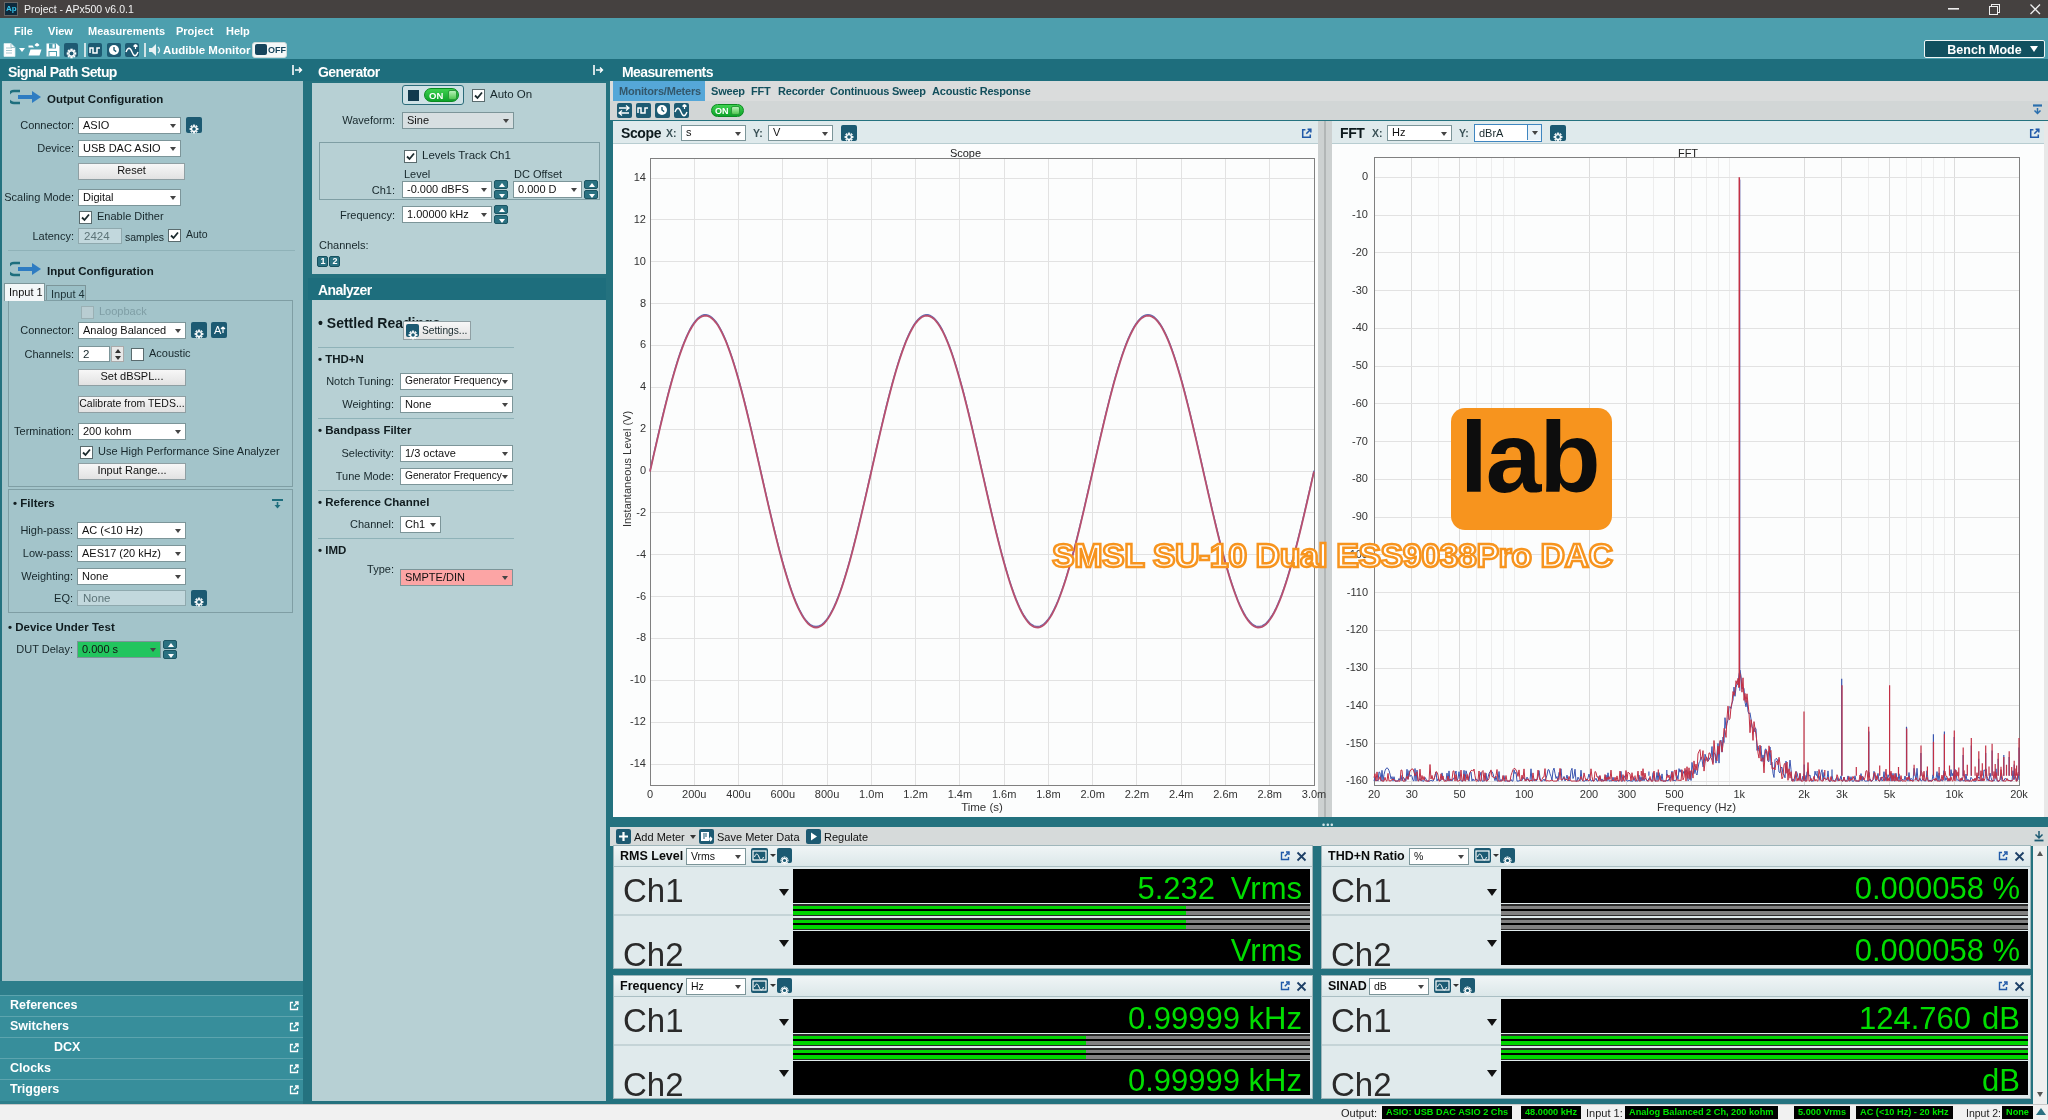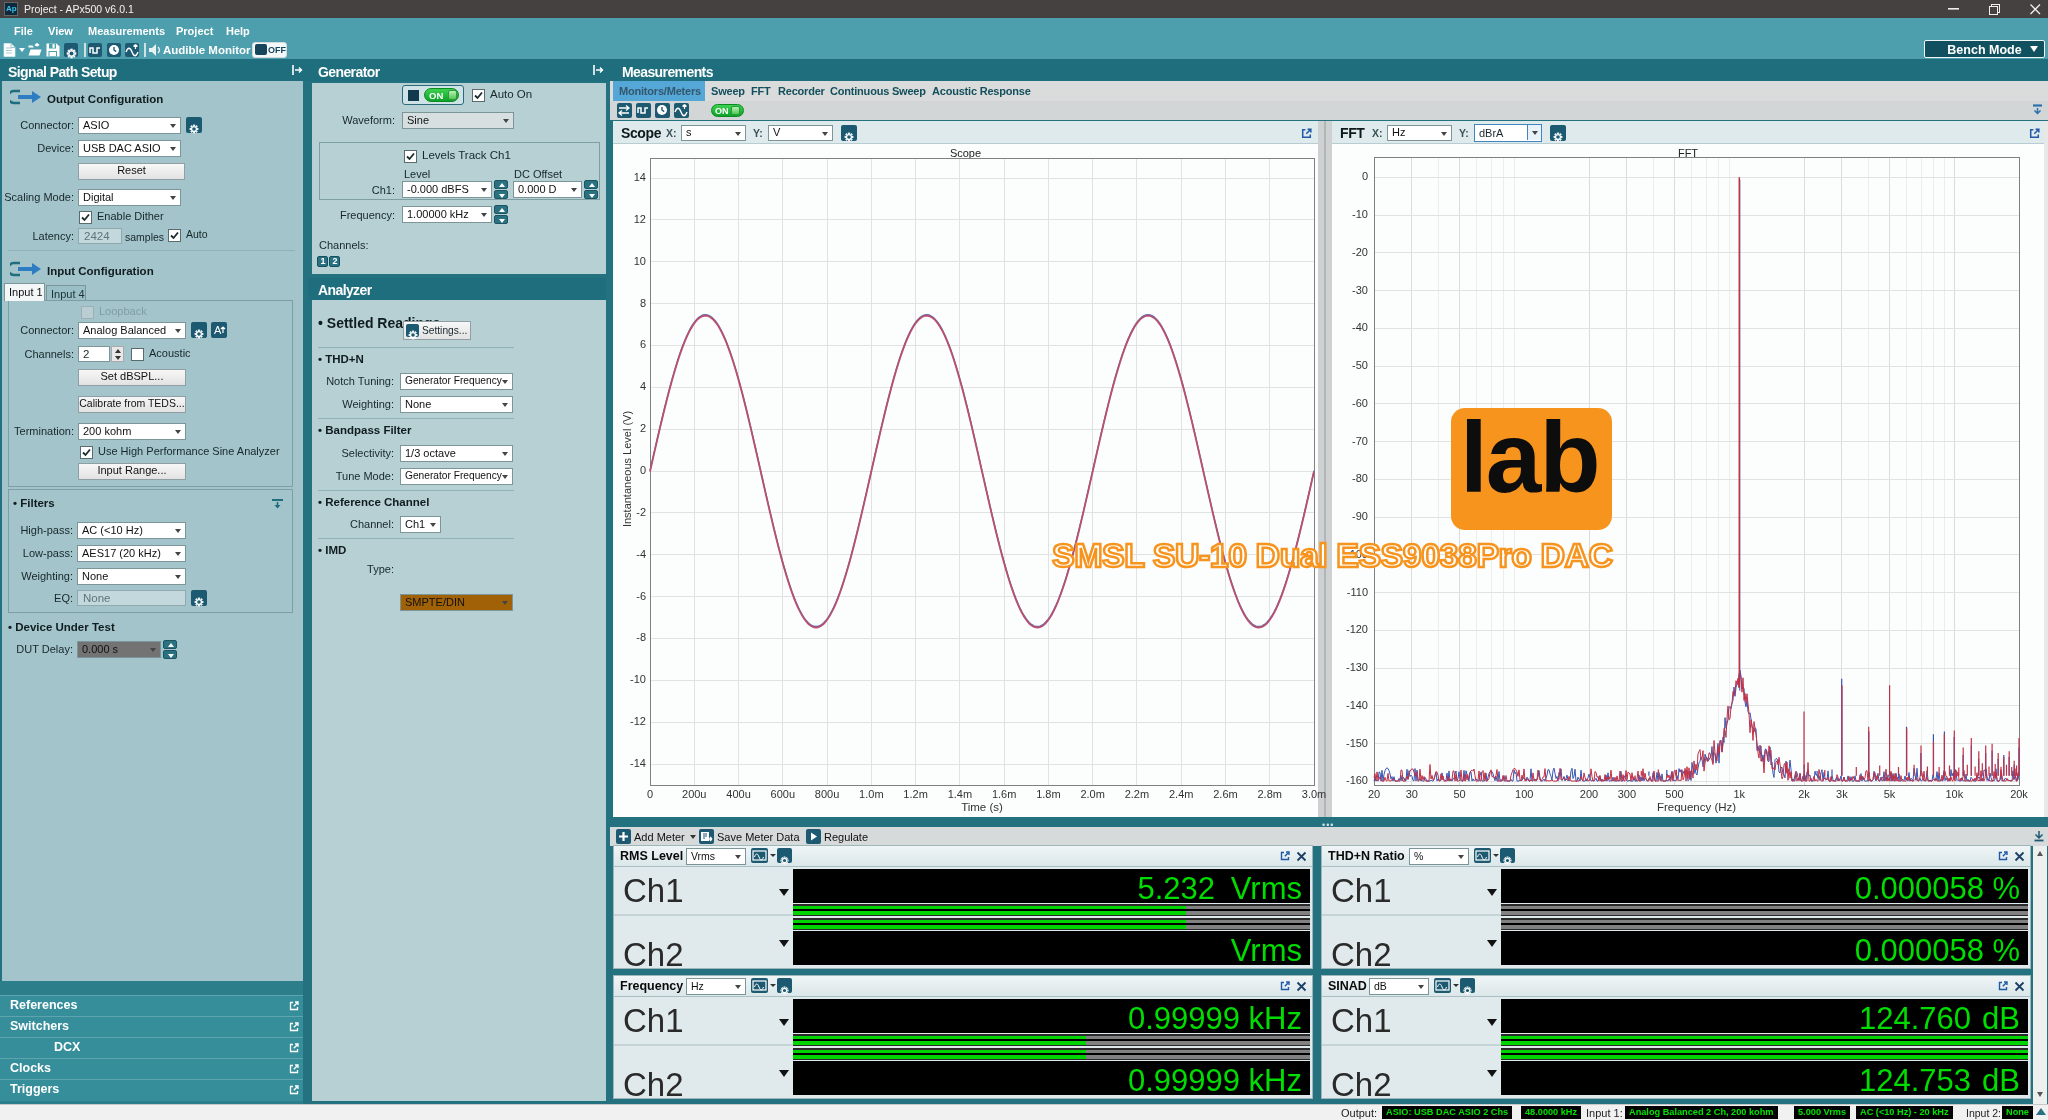--- a/index.html
+++ b/index.html
@@ -253,21 +253,21 @@
           <line x1="1.9" y1="5.0" x2="0.6" y2="5.0" stroke="#fff" stroke-width="2.2"></line>
           <line x1="2.8" y1="2.8" x2="1.9" y2="1.9" stroke="#fff" stroke-width="2.2"></line>
           <line x1="5.0" y1="1.9" x2="5.0" y2="0.6" stroke="#fff" stroke-width="2.2"></line>
           <line x1="7.2" y1="2.8" x2="8.1" y2="1.9" stroke="#fff" stroke-width="2.2"></line>
           <circle cx="5.0" cy="5.0" r="3.1" fill="#fff"></circle>
           <circle cx="5.0" cy="5.0" r="1.7999999999999998" fill="currentBG" style="fill:var(--gbg)"></circle>
         </svg></div>
     </div>
 <div class="a" style="left:8px;top:621px;font-size:11.5px;color:#101c1f;font-weight:bold;white-space:nowrap;">• Device Under Test</div>
 <div class="a" style="left:-107px;top:643px;font-size:11px;color:#17272b;width:180px;text-align:right;white-space:nowrap;">DUT Delay:</div>
-<div class="a" style="left:77px;top:641px;width:84px;height:17px;background:#737373;border:1px solid #7c9599;box-sizing:border-box;overflow:hidden;">
+<div class="a" style="left:77px;top:641px;width:84px;height:17px;background:#22c55e;border:1px solid #7c9599;box-sizing:border-box;overflow:hidden;">
       <div class="a" style="left:4px;top:1px;font-size:11px;color:#111;white-space:nowrap;">0.000 s</div>
       <div class="a" style="right:4px;top:6px;width:0;height:0;border-left:3.5px solid transparent;border-right:3.5px solid transparent;border-top:4px solid #444;"></div>
     </div>
 <div class="a" style="left:163px;top:640px;width:14px;height:19px;">
       <div class="a" style="left:0px;top:0px;width:14px;height:9px;background:#2a7181;border-radius:2px;border:1px solid #1b5563;box-sizing:border-box;">
         <div class="a" style="left:3.5px;top:2.0px;width:0;height:0;border-left:3.5px solid transparent;border-right:3.5px solid transparent;border-bottom:4px solid #fff;"></div>
       </div>
       <div class="a" style="left:0px;top:10px;width:14px;height:9px;background:#2a7181;border-radius:2px;border:1px solid #1b5563;box-sizing:border-box;">
         <div class="a" style="left:3.5px;top:3.0px;width:0;height:0;border-left:3.5px solid transparent;border-right:3.5px solid transparent;border-top:4px solid #fff;"></div>
       </div>
@@ -426,21 +426,21 @@
 <div class="a" style="left:318px;top:490px;width:196px;height:1px;background:#8fb2b8;"></div>
 <div class="a" style="left:318px;top:496px;font-size:11.5px;color:#101c1f;font-weight:bold;white-space:nowrap;">• Reference Channel</div>
 <div class="a" style="left:214px;top:518px;font-size:11px;color:#17272b;width:180px;text-align:right;white-space:nowrap;">Channel:</div>
 <div class="a" style="left:400px;top:516px;width:41px;height:17px;background:#fff;border:1px solid #7c9599;box-sizing:border-box;overflow:hidden;">
       <div class="a" style="left:4px;top:1px;font-size:11px;color:#111;white-space:nowrap;">Ch1</div>
       <div class="a" style="right:4px;top:6px;width:0;height:0;border-left:3.5px solid transparent;border-right:3.5px solid transparent;border-top:4px solid #444;"></div>
     </div>
 <div class="a" style="left:318px;top:538px;width:196px;height:1px;background:#8fb2b8;"></div>
 <div class="a" style="left:318px;top:544px;font-size:11.5px;color:#101c1f;font-weight:bold;white-space:nowrap;">• IMD</div>
 <div class="a" style="left:214px;top:563px;font-size:11px;color:#17272b;width:180px;text-align:right;white-space:nowrap;">Type:</div>
-<div class="a" style="left:400px;top:594px;width:113px;height:17px;background:#a16207;border:1px solid #7c9599;box-sizing:border-box;overflow:hidden;">
+<div class="a" style="left:400px;top:569px;width:113px;height:17px;background:#fca5a5;border:1px solid #7c9599;box-sizing:border-box;overflow:hidden;">
       <div class="a" style="left:4px;top:1px;font-size:11px;color:#111;white-space:nowrap;">SMPTE/DIN</div>
       <div class="a" style="right:4px;top:6px;width:0;height:0;border-left:3.5px solid transparent;border-right:3.5px solid transparent;border-top:4px solid #444;"></div>
     </div>
 <div class="a" style="left:610px;top:81px;width:1438px;height:20px;background:#dadcdc;"></div>
 <div class="a" style="left:613px;top:81px;width:92px;height:20px;background:#55a7d8;"></div>
 <div class="a" style="left:619px;top:85px;font-size:11px;color:#33576b;font-weight:bold;letter-spacing:-0.2px;white-space:nowrap;">Monitors/Meters</div>
 <div class="a" style="left:711px;top:85px;font-size:11px;color:#134f5c;font-weight:bold;letter-spacing:-0.2px;white-space:nowrap;">Sweep</div>
 <div class="a" style="left:751px;top:85px;font-size:11px;color:#134f5c;font-weight:bold;letter-spacing:-0.2px;white-space:nowrap;">FFT</div>
 <div class="a" style="left:778px;top:85px;font-size:11px;color:#134f5c;font-weight:bold;letter-spacing:-0.2px;white-space:nowrap;">Recorder</div>
 <div class="a" style="left:830px;top:85px;font-size:11px;color:#134f5c;font-weight:bold;letter-spacing:-0.2px;white-space:nowrap;">Continuous Sweep</div>
@@ -913,21 +913,20 @@
     </svg>
 <div class="a" style="left:1322px;top:1044px;width:179px;height:2px;background:#c5d4d7;"></div>
 <div class="a" style="left:1331px;top:1002px;font-size:33px;color:#2a2a2a;white-space:nowrap;">Ch1</div>
 <div class="a" style="left:1487px;top:1019px;width:0;height:0;border-left:5px solid transparent;border-right:5px solid transparent;border-top:7px solid #111;"></div>
 <div class="a" style="left:1501px;top:999px;width:527px;height:34px;background:#000;"></div>
 <div class="a" style="left:1501px;top:1001px;font-size:31px;color:#00dd00;width:470px;text-align:right;white-space:nowrap;">124.760</div>
 <div class="a" style="left:1501px;top:1001px;font-size:31px;color:#00dd00;width:519px;text-align:right;white-space:nowrap;">dB</div>
 <div class="a" style="left:1331px;top:1066px;font-size:33px;color:#2a2a2a;white-space:nowrap;">Ch2</div>
 <div class="a" style="left:1487px;top:1070px;width:0;height:0;border-left:5px solid transparent;border-right:5px solid transparent;border-top:7px solid #111;"></div>
 <div class="a" style="left:1501px;top:1061px;width:527px;height:34px;background:#000;"></div>
-<div class="a" style="left:1501px;top:1063px;font-size:31px;color:#00dd00;width:470px;text-align:right;white-space:nowrap;">124.753</div>
 <div class="a" style="left:1501px;top:1063px;font-size:31px;color:#00dd00;width:519px;text-align:right;white-space:nowrap;">dB</div>
 <div class="a" style="left:1501px;top:1034px;width:527px;height:12px;background:#818181;"></div>
 <div class="a" style="left:1501px;top:1034px;width:527px;height:12px;background:#00d400;"></div>
 <div class="a" style="left:1501px;top:1039px;width:527px;height:2.4px;background:#000;"></div>
 <div class="a" style="left:1501px;top:1034px;width:527px;height:1.5px;background:#2a2a2a;"></div>
 <div class="a" style="left:1501px;top:1044.8px;width:527px;height:1.2px;background:#2a2a2a;"></div>
 <div class="a" style="left:1501px;top:1048px;width:527px;height:12px;background:#818181;"></div>
 <div class="a" style="left:1501px;top:1048px;width:527px;height:12px;background:#00d400;"></div>
 <div class="a" style="left:1501px;top:1053px;width:527px;height:2.4px;background:#000;"></div>
 <div class="a" style="left:1501px;top:1048px;width:527px;height:1.5px;background:#2a2a2a;"></div>

